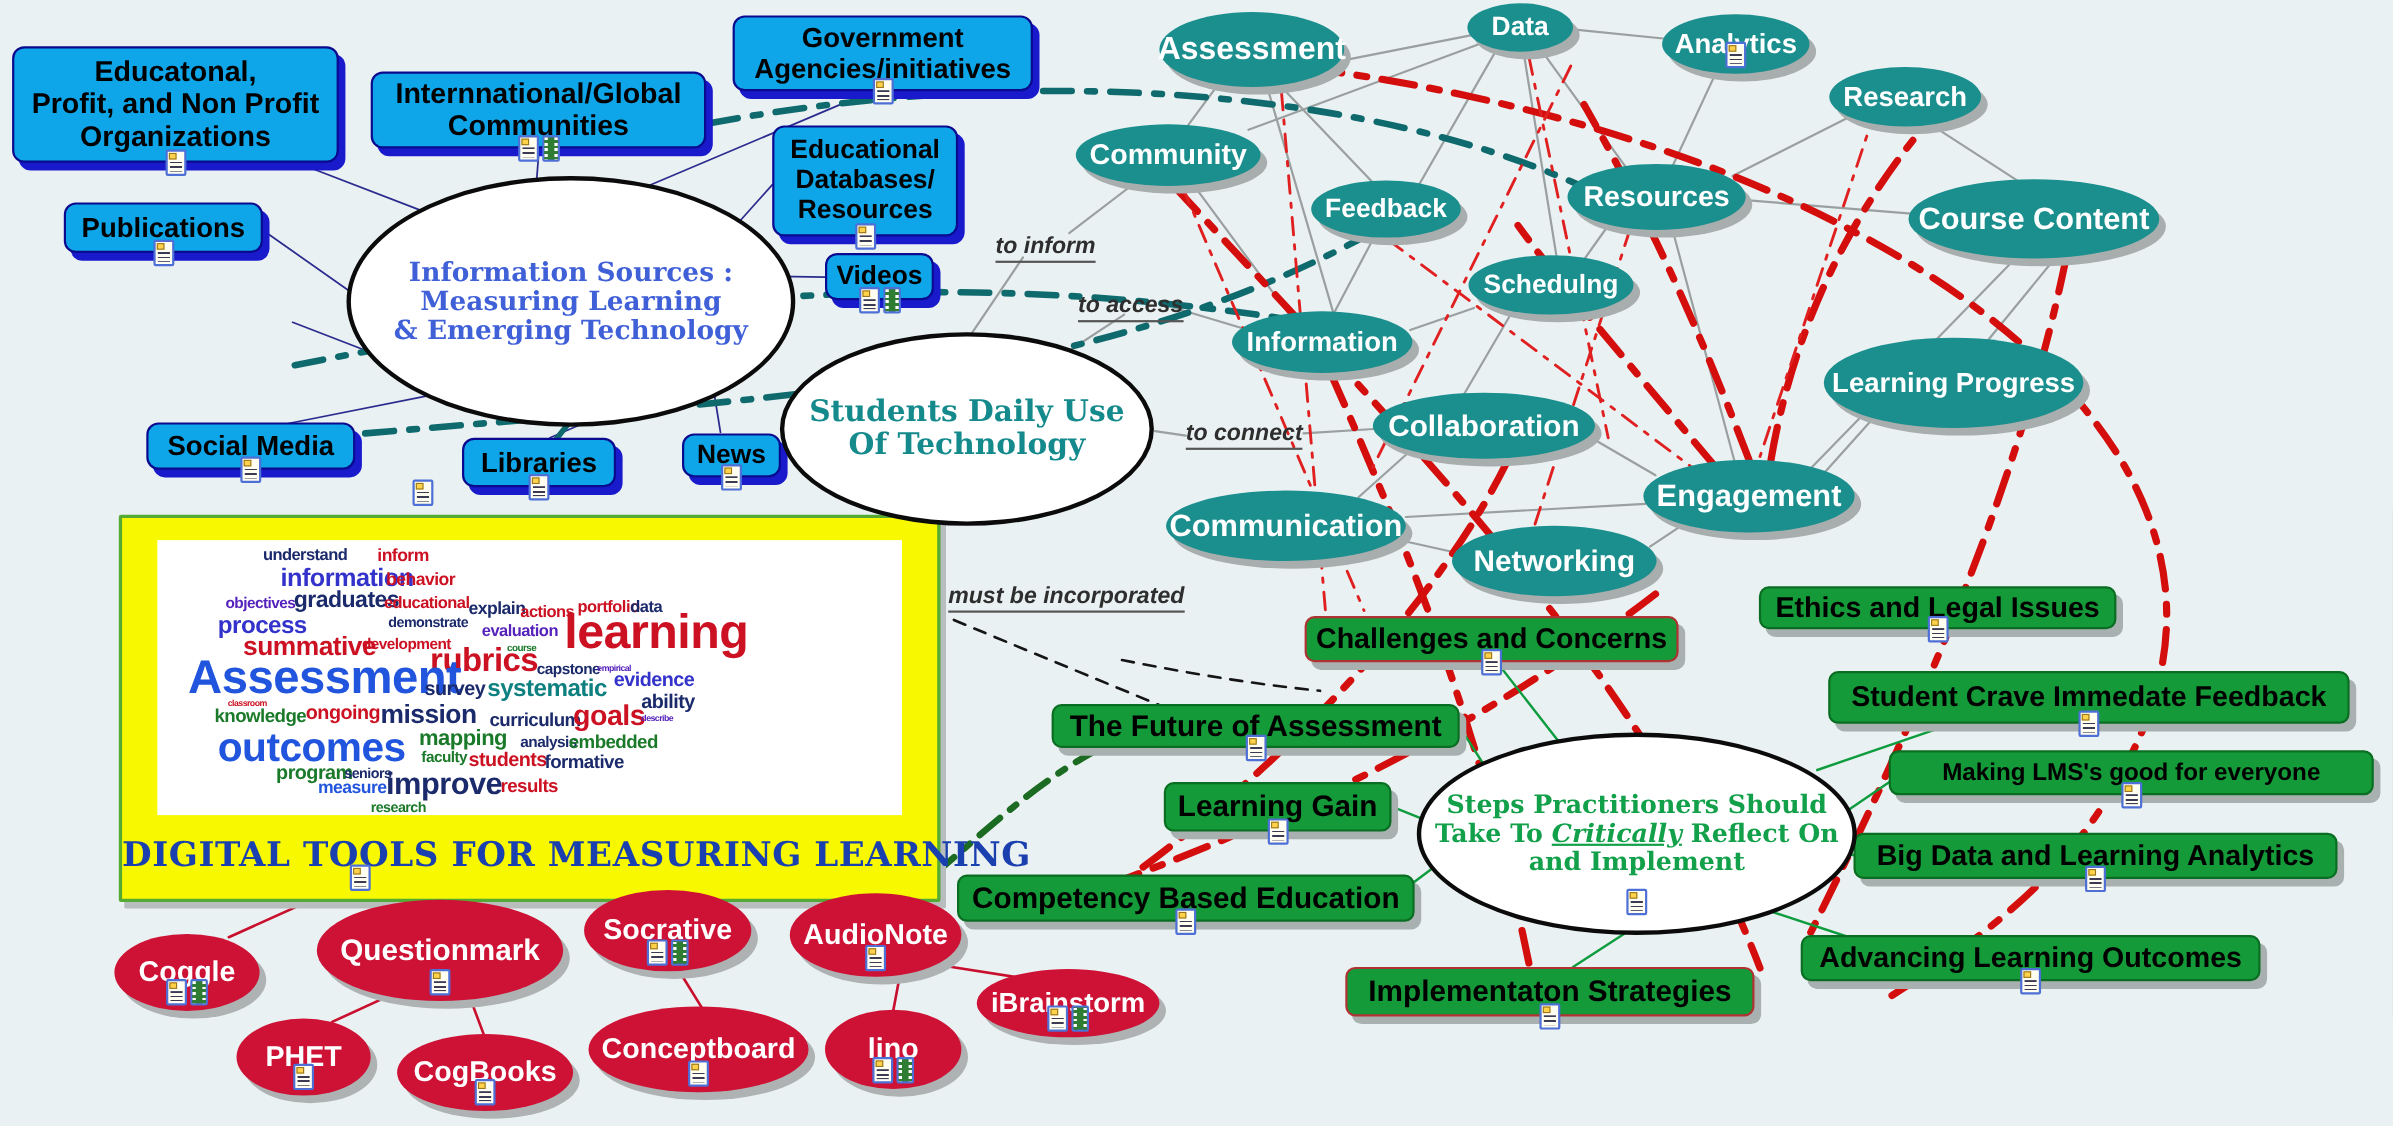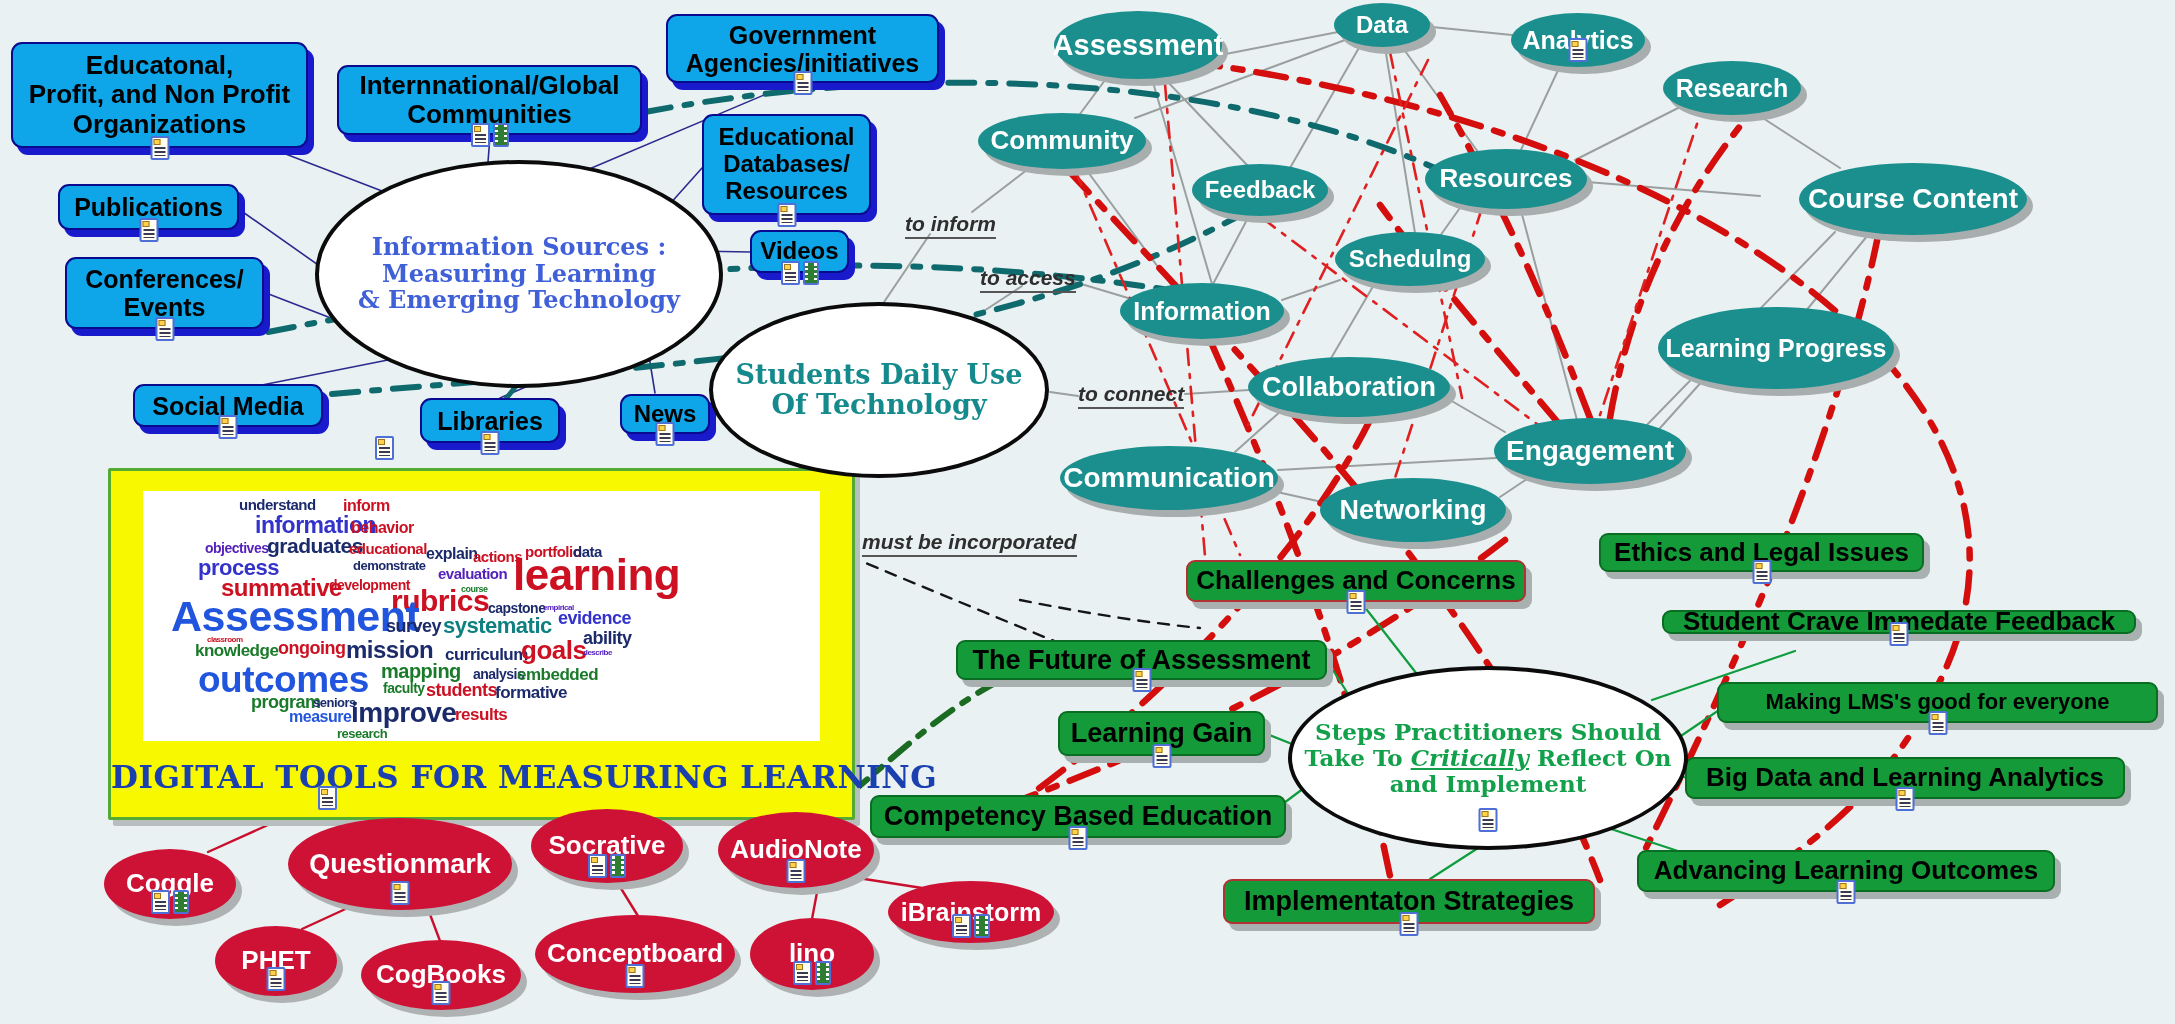--- a/index.html
+++ b/index.html
@@ -193,44 +193,42 @@
 Profit, and Non Profit
 Organizations</span><div class="icons" style="bottom: -14px;"><span class="icon-note"></span></div></div>
     <div class="node bluebox" style="left: 337px; top: 65px; width: 305px; height: 70px; font-size: 26px;"><span>Internnational/Global
 Communities</span><div class="icons" style="bottom: -14px;"><span class="icon-note"></span><span class="icon-film"></span></div></div>
     <div class="node bluebox" style="left: 666px; top: 14px; width: 273px; height: 69px; font-size: 25px;"><span>Government
 Agencies/initiatives</span><div class="icons" style="bottom: -14px;"><span class="icon-note"></span></div></div>
     <div class="node bluebox" style="left: 702px; top: 114px; width: 169px; height: 101px; font-size: 24px;"><span>Educational
 Databases/
 Resources</span><div class="icons" style="bottom: -14px;"><span class="icon-note"></span></div></div>
     <div class="node bluebox" style="left: 58px; top: 184px; width: 181px; height: 46px; font-size: 25px; text-align: right;"><span>Publications</span><div class="icons" style="bottom: -14px;"><span class="icon-note"></span></div></div>
-    <div class="node bluebox" style="left: 65px; top: 257px; width: 199px; height: 72px; font-size: 25px;"><span>Conferences/
-Events</span><div class="icons" style="bottom: -14px;"><span class="icon-note"></span></div></div>
     <div class="node bluebox" style="left: 750px; top: 230px; width: 99px; height: 43px; font-size: 24px;"><span>Videos</span><div class="icons" style="bottom: -14px;"><span class="icon-note"></span><span class="icon-film"></span></div></div>
     <div class="node bluebox" style="left: 133px; top: 384px; width: 190px; height: 43px; font-size: 25px;"><span>Social Media</span><div class="icons" style="bottom: -14px;"><span class="icon-note"></span></div></div>
     <div class="node bluebox" style="left: 420px; top: 398px; width: 140px; height: 45px; font-size: 25px;"><span>Libraries</span><div class="icons" style="bottom: -14px;"><span class="icon-note"></span></div></div>
     <div class="node bluebox" style="left: 620px; top: 394px; width: 90px; height: 40px; font-size: 24px;"><span>News</span><div class="icons" style="bottom: -14px;"><span class="icon-note"></span></div></div>
     <div class="node greenbox redb" style="left: 1186px; top: 560px; width: 340px; height: 42px; font-size: 26px;"><span>Challenges and Concerns</span><div class="icons" style="bottom: -14px;"><span class="icon-note"></span></div></div>
     <div class="node greenbox" style="left: 1599px; top: 533px; width: 325px; height: 39px; font-size: 26px;"><span>Ethics and Legal Issues</span><div class="icons" style="bottom: -14px;"><span class="icon-note"></span></div></div>
     <div class="node greenbox" style="left: 956px; top: 640px; width: 371px; height: 40px; font-size: 27px;"><span>The Future of Assessment</span><div class="icons" style="bottom: -14px;"><span class="icon-note"></span></div></div>
-    <div class="node greenbox" style="left: 1662px; top: 610px; width: 474px; height: 24px; font-size: 26px;"><span>Student Crave Immedate Feedback</span><div class="icons" style="bottom: -14px;"><span class="icon-note"></span></div></div>
+    <div class="node greenbox" style="left: 1662px; top: 610px; width: 474px; height: 48px; font-size: 26px;"><span>Student Crave Immedate Feedback</span><div class="icons" style="bottom: -14px;"><span class="icon-note"></span></div></div>
     <div class="node greenbox" style="left: 1717px; top: 682px; width: 441px; height: 41px; font-size: 22px;"><span>Making LMS's good for everyone</span><div class="icons" style="bottom: -14px;"><span class="icon-note"></span></div></div>
     <div class="node greenbox" style="left: 1058px; top: 711px; width: 207px; height: 45px; font-size: 27px;"><span>Learning Gain</span><div class="icons" style="bottom: -14px;"><span class="icon-note"></span></div></div>
     <div class="node greenbox" style="left: 1685px; top: 757px; width: 440px; height: 42px; font-size: 26px; justify-content: center;"><span>Big Data and Learning Analytics</span><div class="icons" style="bottom: -14px;"><span class="icon-note"></span></div></div>
     <div class="node greenbox" style="left: 870px; top: 795px; width: 416px; height: 43px; font-size: 27px;"><span>Competency Based Education</span><div class="icons" style="bottom: -14px;"><span class="icon-note"></span></div></div>
     <div class="node greenbox" style="left: 1637px; top: 850px; width: 418px; height: 42px; font-size: 26px;"><span>Advancing Learning Outcomes</span><div class="icons" style="bottom: -14px;"><span class="icon-note"></span></div></div>
     <div class="node greenbox redb" style="left: 1223px; top: 879px; width: 372px; height: 45px; font-size: 27px;"><span>Implementaton Strategies</span><div class="icons" style="bottom: -14px;"><span class="icon-note"></span></div></div>
     <div class="node tealell" style="left: 1054px; top: 11px; width: 168px; height: 68px; font-size: 29px;"><span>Assessment</span></div>
     <div class="node tealell" style="left: 1334px; top: 3px; width: 96px; height: 44px; font-size: 24px;"><span>Data</span></div>
     <div class="node tealell" style="left: 1511px; top: 13px; width: 134px; height: 54px; font-size: 25px;"><span>Analytics</span><div class="icons" style="bottom: 5px;"><span class="icon-note"></span></div></div>
     <div class="node tealell" style="left: 1663px; top: 61px; width: 138px; height: 54px; font-size: 25px;"><span>Research</span></div>
     <div class="node tealell" style="left: 978px; top: 113px; width: 168px; height: 56px; font-size: 26px;"><span>Community</span></div>
     <div class="node tealell" style="left: 1192px; top: 164px; width: 136px; height: 52px; font-size: 24px;"><span>Feedback</span></div>
     <div class="node tealell" style="left: 1425px; top: 149px; width: 162px; height: 60px; font-size: 26px;"><span>Resources</span></div>
-    <div class="node tealell" style="left: 1799px; top: 163px; width: 228px; height: 72px; font-size: 28px;"><span>Course Content</span></div>
+    <div class="node tealell" style="left: 1735px; top: 163px; width: 228px; height: 72px; font-size: 28px;"><span>Course Content</span></div>
     <div class="node tealell" style="left: 1335px; top: 232px; width: 150px; height: 54px; font-size: 24px;"><span>Schedulng</span></div>
     <div class="node tealell" style="left: 1120px; top: 283px; width: 164px; height: 56px; font-size: 25px;"><span>Information</span></div>
     <div class="node tealell" style="left: 1658px; top: 307px; width: 236px; height: 82px; font-size: 25px;"><span>Learning Progress</span></div>
     <div class="node tealell" style="left: 1248px; top: 357px; width: 202px; height: 60px; font-size: 27px;"><span>Collaboration</span></div>
     <div class="node tealell" style="left: 1494px; top: 418px; width: 192px; height: 66px; font-size: 28px;"><span>Engagement</span></div>
     <div class="node tealell" style="left: 1060px; top: 446px; width: 218px; height: 64px; font-size: 28px;"><span>Communication</span></div>
     <div class="node tealell" style="left: 1320px; top: 478px; width: 186px; height: 64px; font-size: 27px;"><span>Networking</span></div>
     <div class="node toolell" style="left: 104px; top: 849px; width: 132px; height: 70px; font-size: 26px;"><span>Coggle</span><div class="icons" style="bottom: 5px;"><span class="icon-note"></span><span class="icon-film"></span></div></div>
     <div class="node toolell" style="left: 288px; top: 818px; width: 224px; height: 92px; font-size: 27px;"><span>Questionmark</span><div class="icons" style="bottom: 5px;"><span class="icon-note"></span></div></div>
     <div class="node toolell" style="left: 531px; top: 809px; width: 152px; height: 74px; font-size: 26px;"><span>Socrative</span><div class="icons" style="bottom: 5px;"><span class="icon-note"></span><span class="icon-film"></span></div></div>

